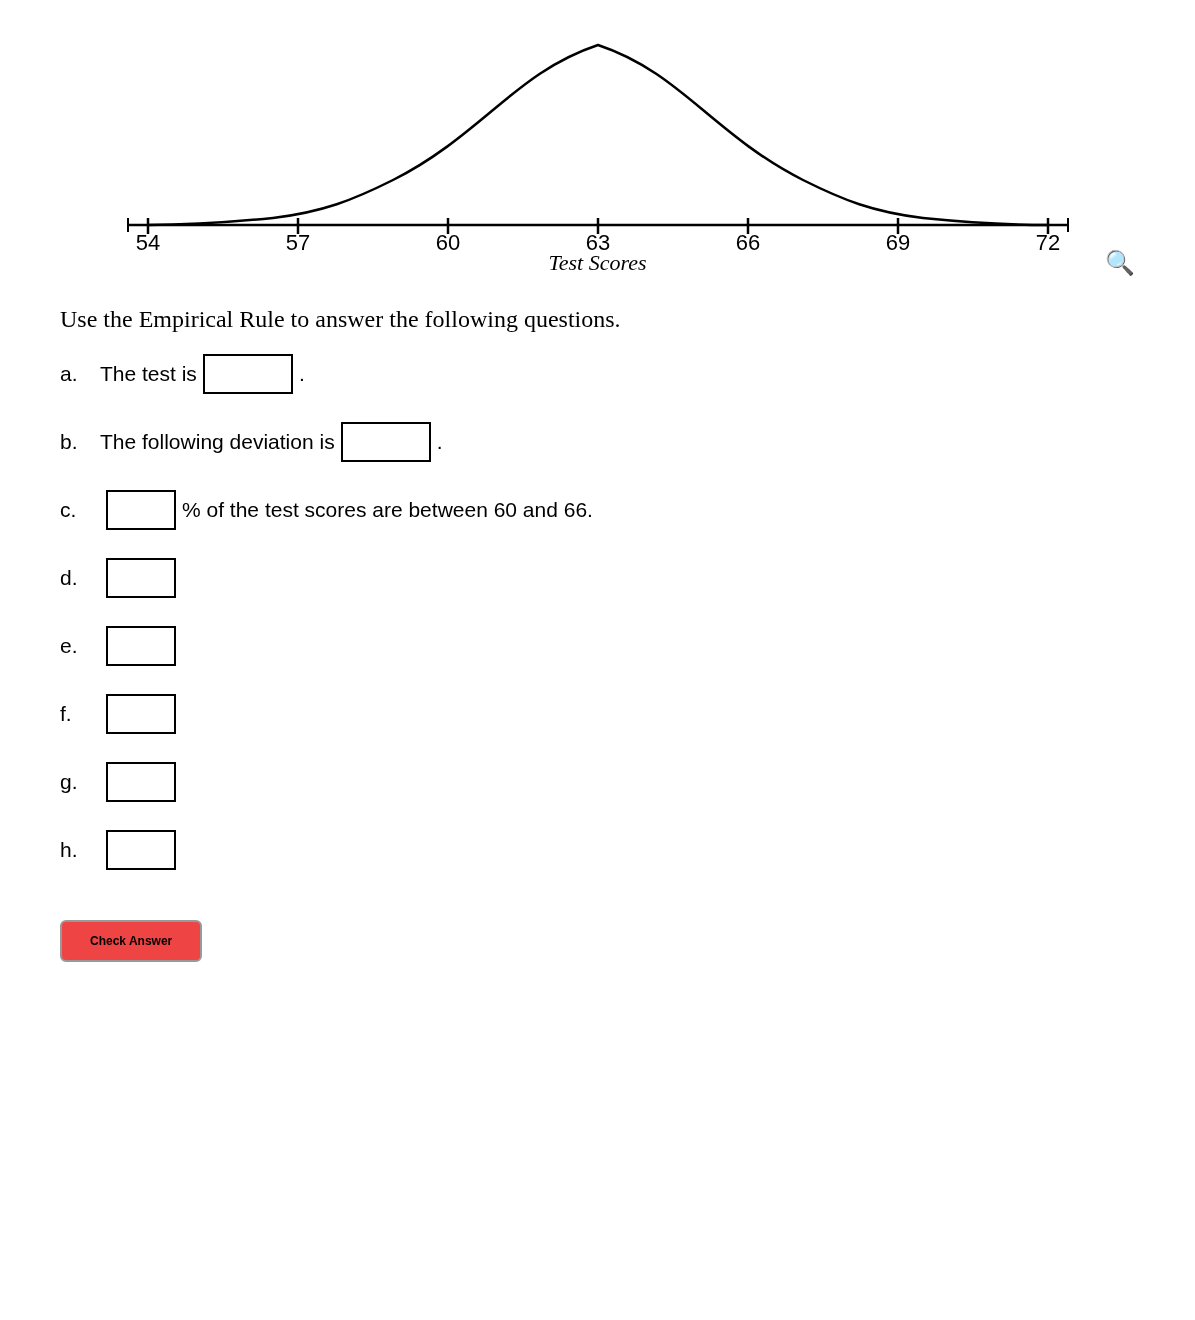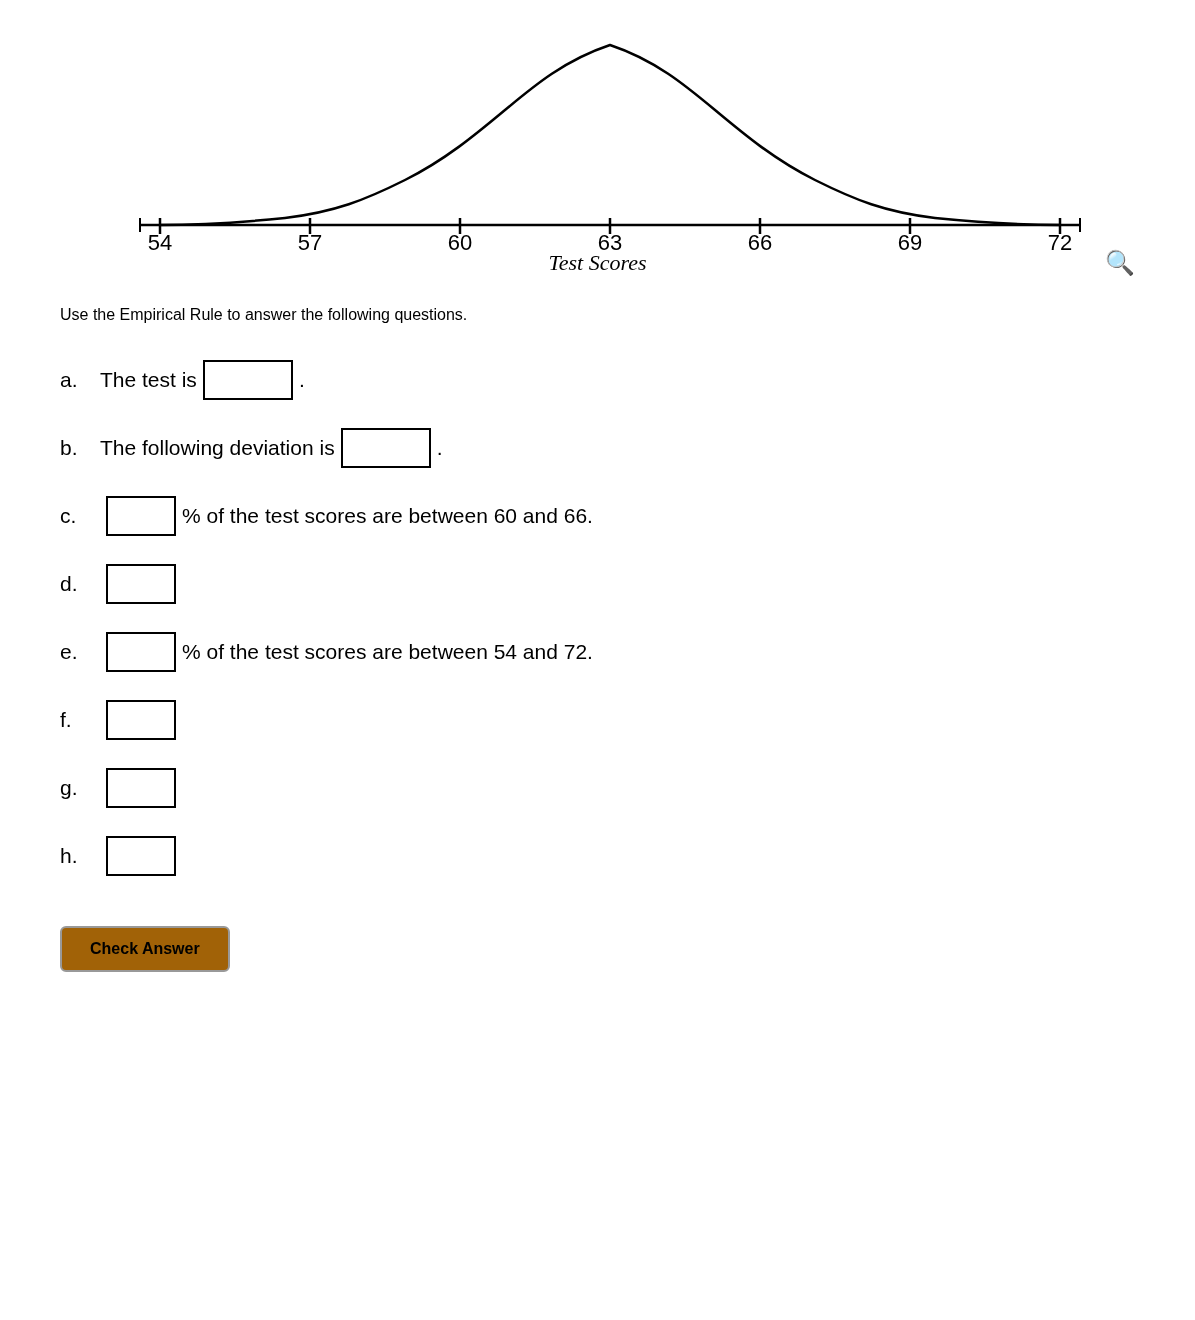--- a/index.html
+++ b/index.html
@@ -15,21 +15,21 @@
 
     .chart-container {
       position: relative;
       width: 100%;
       margin-bottom: 10px;
     }
 
     .chart-svg-wrapper {
       width: 100%;
       display: flex;
-      justify-content: flex-end;
+      justify-content: center;
     }
 
     .title-row {
       display: flex;
       align-items: center;
       justify-content: center;
       position: relative;
       margin-bottom: 30px;
     }
 
@@ -40,23 +40,23 @@
     }
 
     .search-icon-wrap {
       position: absolute;
       right: 0;
       font-size: 24px;
       cursor: pointer;
     }
 
     .instruction {
-      font-size: 16px;
-      margin-bottom: 36px;
-      font-family: Liberation Sans, sans-serif;
+      font-size: 24px;
+      margin-bottom: 21px;
+      font-family: Liberation Serif, serif;
     }
 
     .questions {
       font-family: Arial, sans-serif;
       font-size: 21px;
     }
 
     .question-row {
       display: flex;
       align-items: center;
@@ -81,25 +81,25 @@
       text-align: center;
       padding: 0 4px;
     }
 
     .answer-box-small {
       width: 90px;
     }
 
     .check-btn {
       margin-top: 20px;
-      background: #a16207;
+      background: #ef4444;
       border: 2px solid #999;
       border-radius: 6px;
       padding: 12px 28px;
-      font-size: 16px;
+      font-size: 12px;
       font-family: Arial, sans-serif;
       cursor: pointer;
       font-weight: bold;
     }
   </style>
 </head>
 <body>
 
 <div class="chart-container">
   <div class="chart-svg-wrapper">
@@ -174,21 +174,20 @@
   </div>
 
   <div class="question-row">
     <span class="q-label">d.</span>
     <input class="answer-box" type="text" style="">
   </div>
 
   <div class="question-row">
     <span class="q-label">e.</span>
     <input class="answer-box" type="text" style="">
-    <span>% of the test scores are between 54 and 72.</span>
   </div>
 
   <div class="question-row">
     <span class="q-label">f.</span>
     <input class="answer-box" type="text" style="">
   </div>
 
   <div class="question-row">
     <span class="q-label">g.</span>
     <input class="answer-box" type="text" style="">

